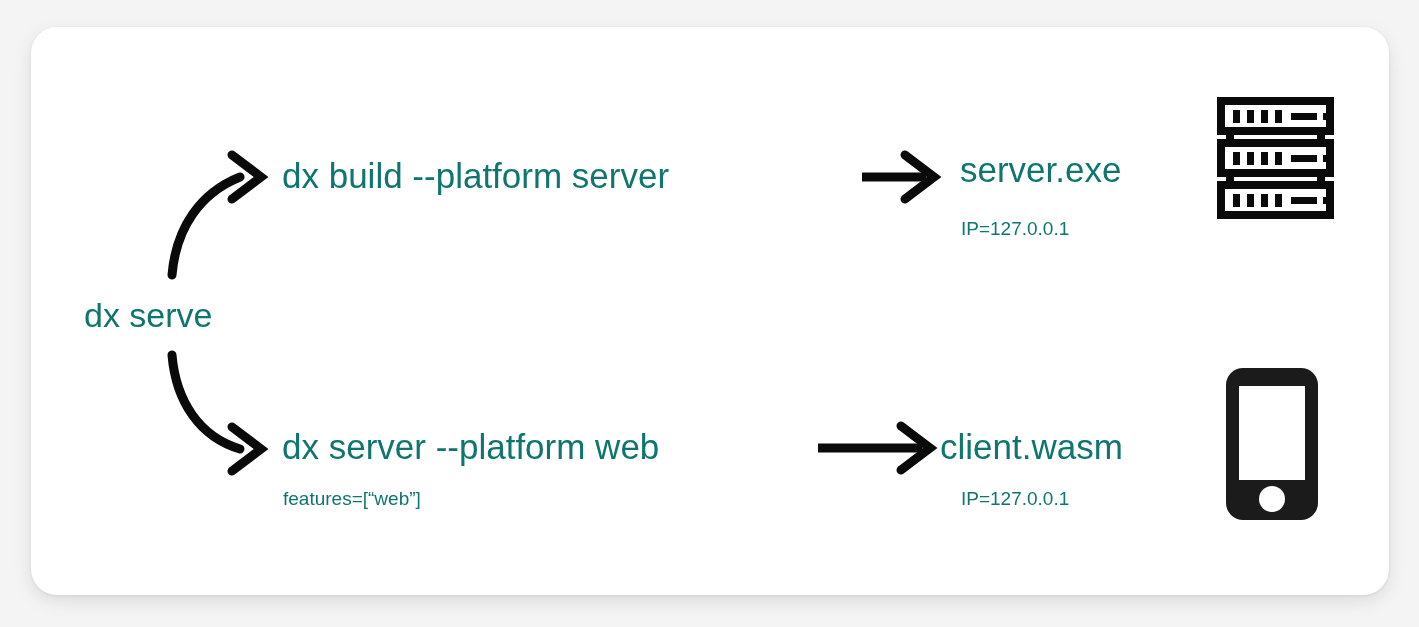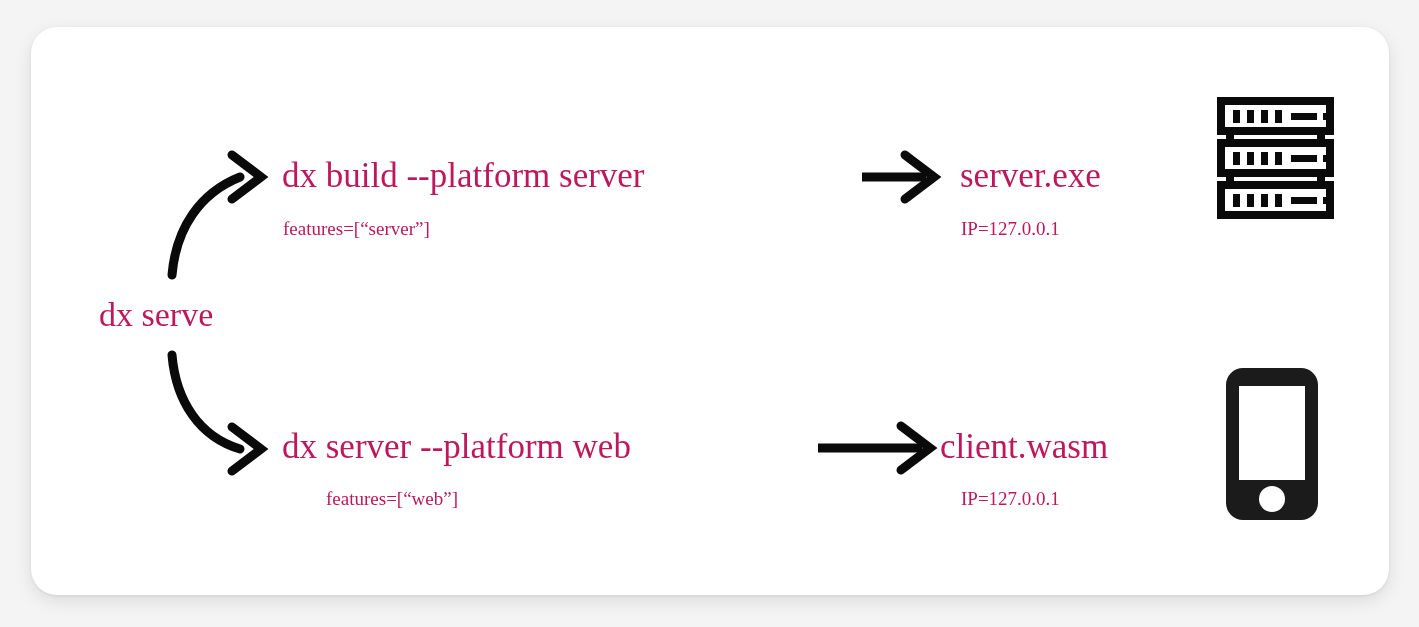--- a/index.html
+++ b/index.html
@@ -30,48 +30,48 @@
   }
   .diagram {
     position: absolute;
     left: 0;
     top: 0;
     width: 1419px;
     height: 627px;
   }
   .txt {
     position: absolute;
-    color: #be185d;
+    color: #0f766e;
     white-space: pre;
-    font-family: Liberation Serif, serif;
+    font-family: Liberation Sans, sans-serif;
     letter-spacing: 0px;
   }
   .cmd {
     font-size: 35px;
     line-height: 35px;
     font-weight: 400;
   }
   .sub {
     font-size: 19px;
     line-height: 19px;
     font-weight: 400;
   }
   .root-label {
     font-size: 34px;
     line-height: 34px;
     font-weight: 400;
   }
   
-  #root-label    { left: 84px;  top: 298px; margin-left: 15px; }
+  #root-label    { left: 84px;  top: 298px; }
   #cmd-server    { left: 282px; top: 158px; }
   #sub-server    { left: 283px; top: 219px; }
-  #out-server    { left: 960px; top: 158px; }
+  #out-server    { left: 960px; top: 152px; }
   #subout-server { left: 961px; top: 219px; }
   #cmd-web       { left: 282px; top: 429px; }
-  #sub-web       { left: 283px; top: 489px; margin-left: 43px; }
+  #sub-web       { left: 283px; top: 489px; }
   #out-web       { left: 940px; top: 429px; }
   #subout-web    { left: 961px; top: 489px; }
 
   .icon-box { position: absolute; }
   #server-icon { left: 1213px; top: 93px;  width: 125px; height: 128px; }
   #phone-icon  { left: 1226px; top: 368px; width: 92px;  height: 152px; }
 </style>
 </head>
 <body>
 
@@ -98,21 +98,20 @@
 
     <g>
       <line x1="818" y1="448" x2="922" y2="448" stroke="#0a0a0a" stroke-width="9" stroke-linecap="butt"></line>
       <path d="M 901 426 L 930 448 L 901 470" fill="none" stroke="#0a0a0a" stroke-width="9" stroke-linecap="round" stroke-linejoin="miter"></path>
     </g>
   </svg>
 
   <div class="txt root-label" id="root-label">dx serve</div>
 
   <div class="txt cmd" id="cmd-server">dx build --platform server</div>
-  <div class="txt sub" id="sub-server">features=[“server”]</div>
   <div class="txt cmd" id="out-server">server.exe</div>
   <div class="txt sub" id="subout-server">IP=127.0.0.1</div>
 
   <div class="icon-box" id="server-icon">
     <svg viewBox="0 0 125 128" width="125" height="128">
       <g fill="#0a0a0a">
 
         <path d="M4 4 h117 v38 h-117 z M12 12 h101 v22 h-101 z" fill-rule="evenodd"></path>
         <rect x="20" y="17" width="7" height="13"></rect>
         <rect x="34" y="17" width="7" height="13"></rect>

